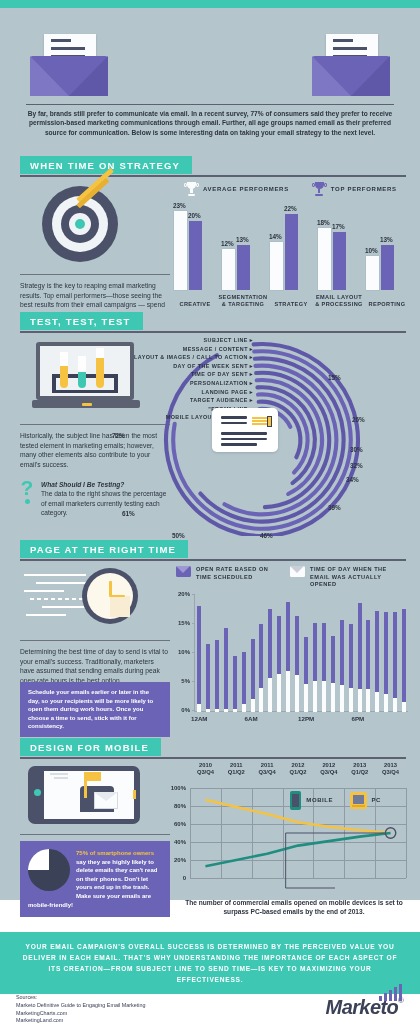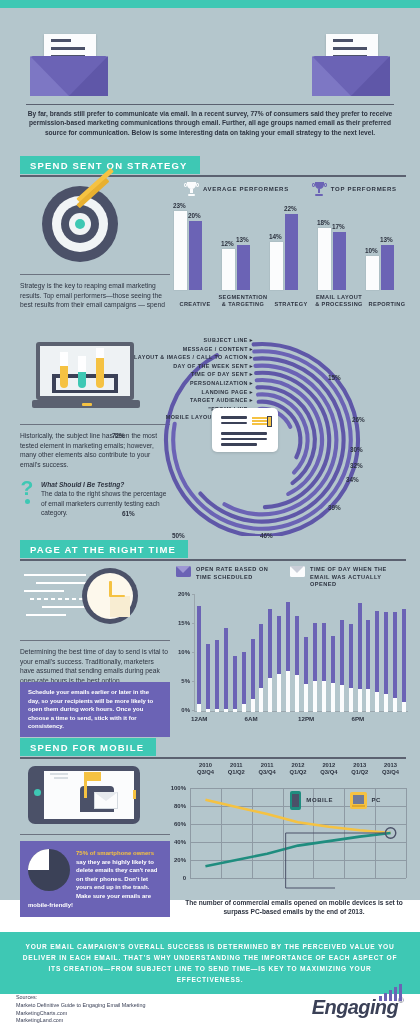--- a/index.html
+++ b/index.html
@@ -179,21 +179,21 @@
 
   </div>
 
   <div class="intro">
     <div class="rule"></div>
     <p>By far, brands still prefer to communicate via email. In a recent survey, 77% of consumers said they prefer to receive permission-based marketing communications through email. Further, all age groups named email as their preferred source for communication. Below is some interesting data on taking your email strategy to the next level.</p>
   </div>
 
   <div class="section" style="top:156px;height:156px;">
     <div class="sec-head">
-      <div class="sec-tag">SPEND SENT ON STRATEGY</div>
+      <div class="sec-tag">WHEN TIME ON STRATEGY</div>
       <div class="sec-rule"></div>
     </div>
 
     <div style="position:absolute;left:38px;top:26px;width:88px;height:82px;">
       <div style="position:absolute;left:4px;top:4px;width:76px;height:76px;border-radius:50%;background:#4b5168;"></div>
       <div style="position:absolute;left:14px;top:14px;width:56px;height:56px;border-radius:50%;background:#f1f4f6;"></div>
       <div style="position:absolute;left:23px;top:23px;width:38px;height:38px;border-radius:50%;background:#4b5168;"></div>
       <div style="position:absolute;left:31px;top:31px;width:22px;height:22px;border-radius:50%;background:#f1f4f6;"></div>
       <div style="position:absolute;left:37px;top:37px;width:10px;height:10px;border-radius:50%;background:#3ec8b4;"></div>
       <div style="position:absolute;left:40px;top:16px;width:46px;height:5px;background:#f5c242;transform:rotate(-42deg);transform-origin:left center;border-radius:1px;"></div>
@@ -261,20 +261,24 @@
           <div class="bar avg" style="height: 34.4px; box-shadow: rgba(90, 100, 115, 0.18) 0px 0px 0px 0.4px;"></div>
           <div class="bval" style="left: -1px; bottom: 36.4px;">10%</div>
           <div class="bar top" style="height: 44.72px; box-shadow: none;"></div>
           <div class="bval" style="left: 14px; bottom: 46.72px;">13%</div>
         </div>
         <div class="bcat" style="left: 180px;">REPORTING</div>
       </div>
   </div>
 
   <div class="section" style="top:312px;height:228px;">
+    <div class="sec-head">
+      <div class="sec-tag">TEST, TEST, TEST</div>
+      <div class="sec-rule"></div>
+    </div>
 
     <div style="position:absolute;left:32px;top:30px;width:108px;height:72px;">
       <div style="position:absolute;left:4px;top:0;width:98px;height:58px;border:4px solid #5b6170;background:#eef2f4;border-radius:3px;"></div>
       <div style="position:absolute;left:0;top:58px;width:108px;height:8px;background:#5b6170;border-radius:2px;"></div>
       <div style="position:absolute;left:50px;top:60.5px;width:10px;height:3px;background:#f5c242;border-radius:1px;"></div>
       <div style="position:absolute;left:20px;top:32px;width:66px;height:4px;background:#3b4157;"></div>
       <div style="position:absolute;left:20px;top:36px;width:4px;height:14px;background:#3b4157;"></div>
       <div style="position:absolute;left:82px;top:36px;width:4px;height:14px;background:#3b4157;"></div>
       <div style="position:absolute;left:20px;top:48px;width:66px;height:3px;background:#3b4157;"></div>
       <div style="position:absolute;left:28px;top:10px;width:8px;height:36px;background:#ffffff;border-radius:0 0 4px 4px;opacity:.92;"></div>
@@ -470,21 +474,21 @@
         </div>
         <div class="xtick" style="left: 27px; top: 125px;">12AM</div>
         <div class="xtick" style="left: 80.5px; top: 125px;">6AM</div>
         <div class="xtick" style="left: 134px; top: 125px;">12PM</div>
         <div class="xtick" style="left: 187.5px; top: 125px;">6PM</div>
       </div>
   </div>
 
   <div class="section" style="top:738px;height:162px;">
     <div class="sec-head">
-      <div class="sec-tag">SPEND FOR MOBILE</div>
+      <div class="sec-tag">DESIGN FOR MOBILE</div>
       <div class="sec-rule"></div>
     </div>
 
     <div style="position:absolute;left:28px;top:28px;width:112px;height:58px;background:#4b5168;border-radius:7px;">
       <div style="position:absolute;left:16px;top:5px;width:90px;height:48px;background:#fbfcfd;"></div>
       <div style="position:absolute;left:5.5px;top:23px;width:7px;height:7px;border-radius:50%;background:#3ec8b4;"></div>
       <div style="position:absolute;left:52px;top:20px;width:34px;height:26px;background:#4b5168;border-radius:4px 4px 0 0;"></div>
       <div style="position:absolute;left:66px;top:26px;width:24px;height:17px;background:#fbfcfd;border:1px solid #d4dae0;"></div>
       <div style="position:absolute;left:66px;top:26px;width:0;height:0;border-left:12px solid transparent;border-right:12px solid transparent;border-top:9px solid #e6eaee;"></div>
       <div style="position:absolute;left:56px;top:6px;width:3px;height:26px;background:#f5c242;"></div>
@@ -566,17 +570,17 @@
 
   <div class="mklogo" style="top:996px;">
     <div style="position:relative;">
       <div class="bargraph">
         <i style="height:5px;"></i>
           <i style="height:8px;"></i>
           <i style="height:11px;"></i>
           <i style="height:14px;"></i>
           <i style="height:17px;"></i>
       </div>
-      <span class="word">Engaging</span><span style="font-size:8px;color:#3b4157;vertical-align:top;">®</span>
+      <span class="word">Marketo</span><span style="font-size:8px;color:#3b4157;vertical-align:top;">®</span>
     </div>
   </div>
 
 </div>
 
 </body></html>

